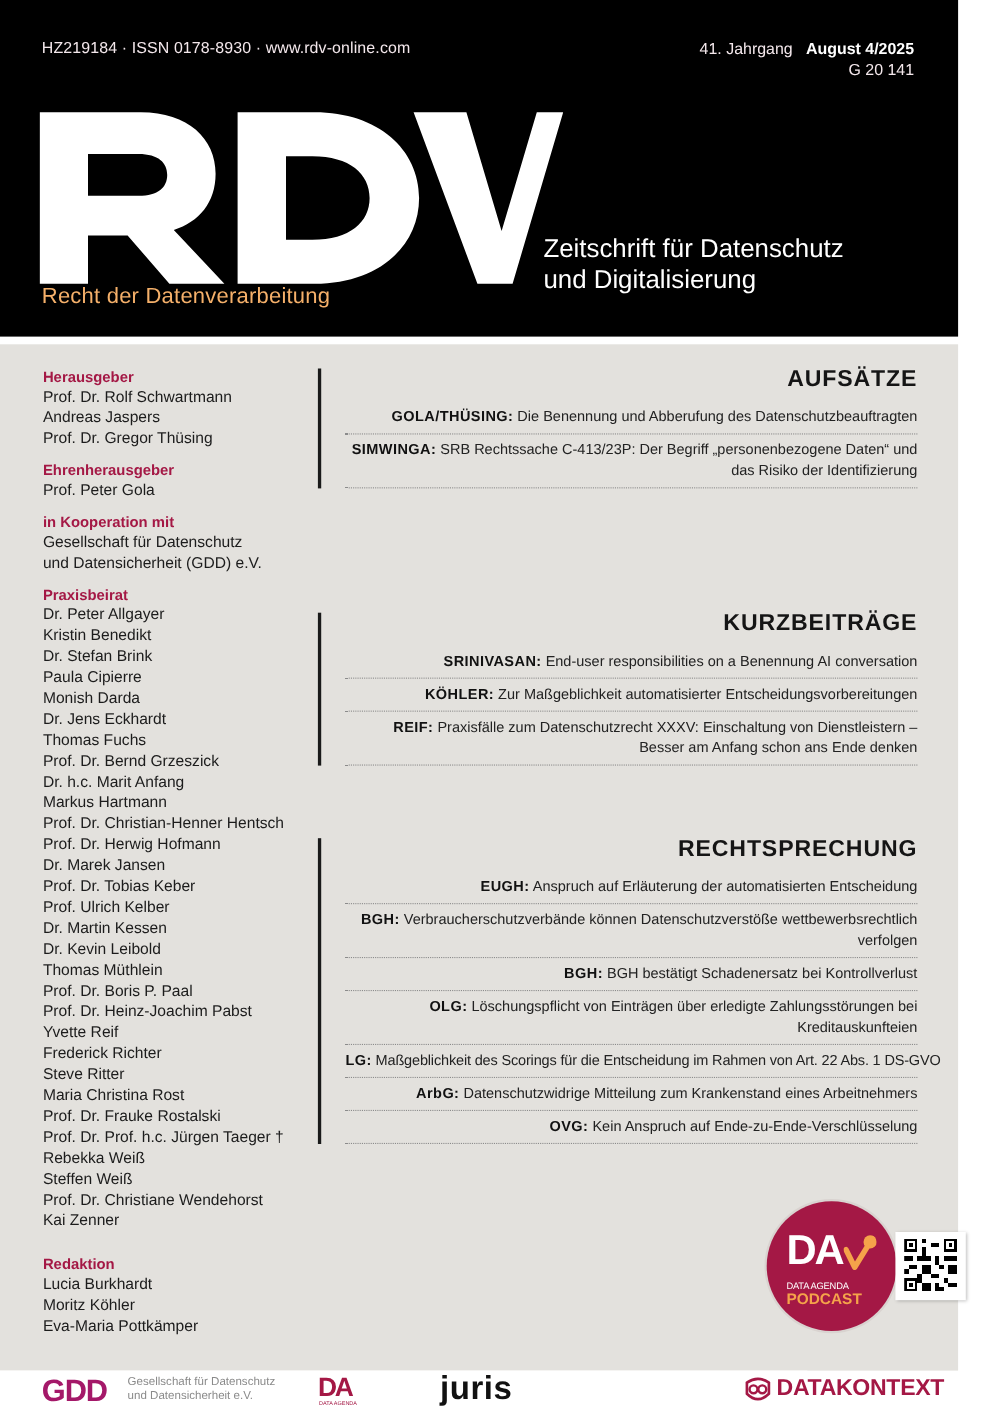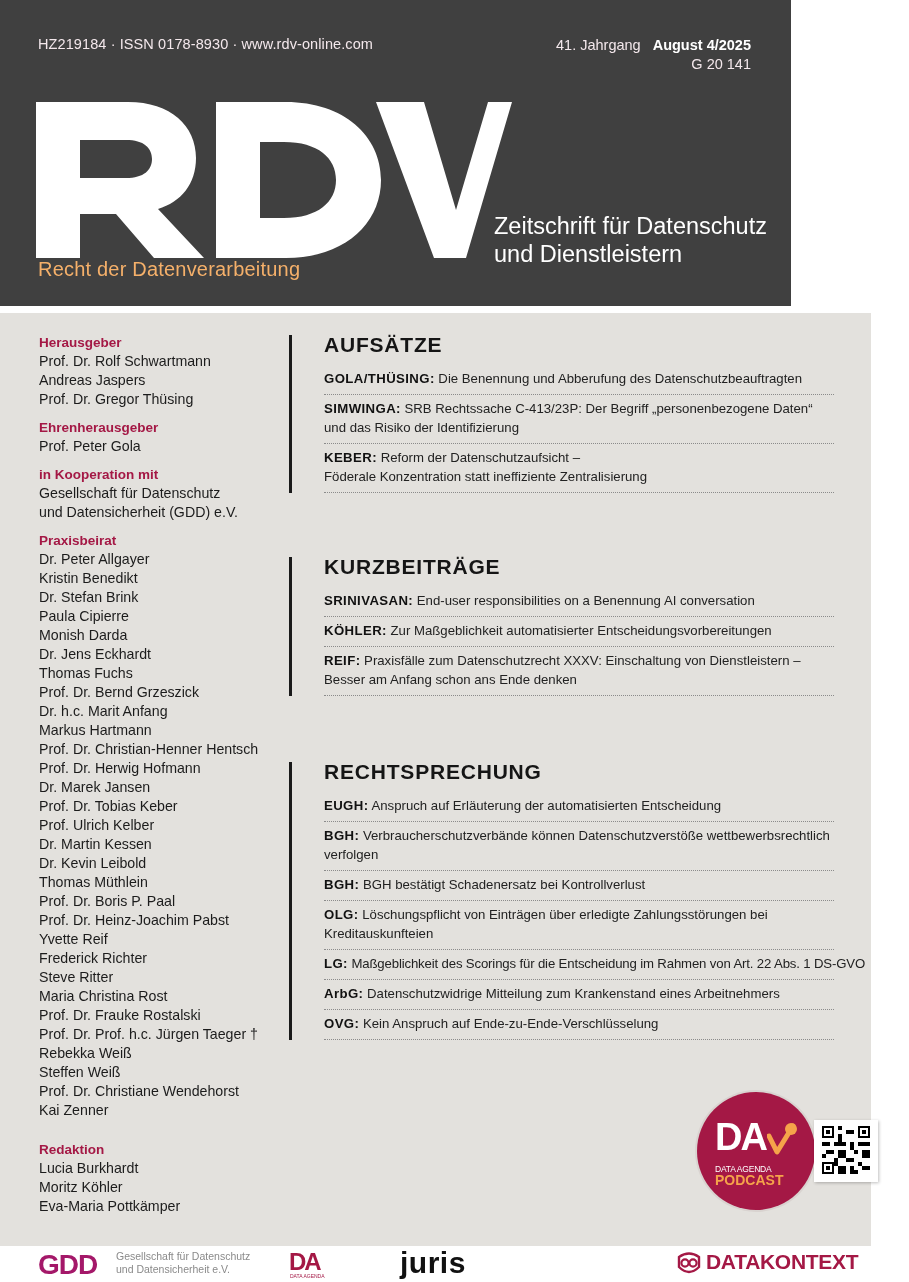--- a/index.html
+++ b/index.html
@@ -1,22 +1,22 @@
 <!DOCTYPE html>
 <html><head>
 <meta charset="utf-8">
 <style>
   * { box-sizing: border-box; margin: 0; padding: 0; }
   html, body { width: 909px; height: 1282px; background: #ffffff; overflow: hidden; }
   body { position: relative; font-family: "Liberation Sans", sans-serif; color: #1a1a1a; }
 
   
   .header {
-    position: absolute; left: 0; top: 0; width: 791px; height: 306px;
-    background: #404040; color: #ffffff;
+    position: absolute; left: 0; top: 0; width: 871px; height: 306px;
+    background: #000000; color: #ffffff;
   }
   .meta-left {
     position: absolute; left: 38px; top: 36px;
     font-size: 14.5px; letter-spacing: 0.1px; color: #f4e8ec;
   }
   .meta-right {
     position: absolute; right: 40px; top: 36px; text-align: right;
     font-size: 14.5px; color: #f4e8ec; line-height: 19px;
   }
   .meta-right b { font-weight: bold; color: #ffffff; margin-left: 12px; }
@@ -44,21 +44,21 @@
   }
   .lc-name {
     font-size: 14.2px; color: #1c1c1c; line-height: 19px; white-space: nowrap;
   }
 
   
   .section { position: absolute; left: 289px; width: 545px; }
   .section .vrule {
     position: absolute; left: 0; top: 0; bottom: 0; width: 3px; background: #1a1a1a;
   }
-  .section .body { margin-left: 35px; }
+  .section .body { margin-left: 25px; text-align: right; }
   .sec-title {
     font-size: 21px; font-weight: bold; letter-spacing: 0.8px; color: #151515;
     line-height: 28px; margin-bottom: 6px; margin-top: -4px;
   }
   .entry {
     font-size: 13.2px; line-height: 19px; color: #222;
     padding: 4px 0 6px 0;
     border-bottom: 1px dotted #8b8b8b;
   }
   .entry .author { font-weight: bold; letter-spacing: 0.4px; color: #111; }
@@ -124,21 +124,21 @@
     <path fill="#ffffff" d="M0 4 H92 C135 4 160 28 160 60 C160 86 145 104 122 111 L168 160 H118 L80 116 H44 V160 H0 Z M44 42 V80 H90 C108 80 116 72 116 61 C116 50 108 42 90 42 Z"></path>
 
     <path fill="#ffffff" d="M180 4 H250 C308 4 345 38 345 82 C345 126 308 160 250 160 H180 Z M224 44 V120 H248 C282 120 300 104 300 82 C300 60 282 44 248 44 Z"></path>
 
     <path fill="#ffffff" d="M340 4 H388 L420 112 L452 4 H476 L430 160 H398 Z"></path>
   </svg>
 
   <div class="subtitle-orange">Recht der Datenverarbeitung</div>
   <div class="tagline">
     <div>Zeitschrift für Datenschutz</div>
-    <div>und Dienstleistern</div>
+    <div>und Digitalisierung</div>
   </div>
 </div>
 
 <div class="panel"></div>
 
 <div class="leftcol">
   <div class="lc-group">
     <div class="lc-head">Herausgeber</div>
     <div class="lc-name">Prof. Dr. Rolf Schwartmann</div>
     <div class="lc-name">Andreas Jaspers</div>
@@ -193,22 +193,20 @@
     <div class="lc-name">Eva-Maria Pottkämper</div>
   </div>
 </div>
 
 <div class="section" style="top:335px;">
   <div class="vrule"></div>
   <div class="body">
     <div class="sec-title">AUFSÄTZE</div>
     <div class="entry"><span class="author">GOLA/THÜSING:</span><span> Die Benennung und Abberufung des Datenschutzbeauftragten</span></div>
     <div class="entry"><span class="author">SIMWINGA:</span><span> SRB Rechtssache C-413/23P: Der Begriff „personenbezogene Daten“ und das Risiko der Identifizierung</span></div>
-    <div class="entry" style="white-space:pre-line;"><span class="author">KEBER:</span><span> Reform der Datenschutzaufsicht –
-Föderale Konzentration statt ineffiziente Zentralisierung</span></div>
   </div>
 </div>
 
 <div class="section" style="top:557px;">
   <div class="vrule"></div>
   <div class="body">
     <div class="sec-title">KURZBEITRÄGE</div>
     <div class="entry"><span class="author">SRINIVASAN:</span><span> End-user responsibilities on a Benennung AI conversation</span></div>
     <div class="entry"><span class="author">KÖHLER:</span><span> Zur Maßgeblichkeit automatisierter Entscheidungsvorbereitungen</span></div>
     <div class="entry" style="white-space:pre-line;"><span class="author">REIF:</span><span> Praxisfälle zum Datenschutzrecht XXXV: Einschaltung von Dienstleistern –

